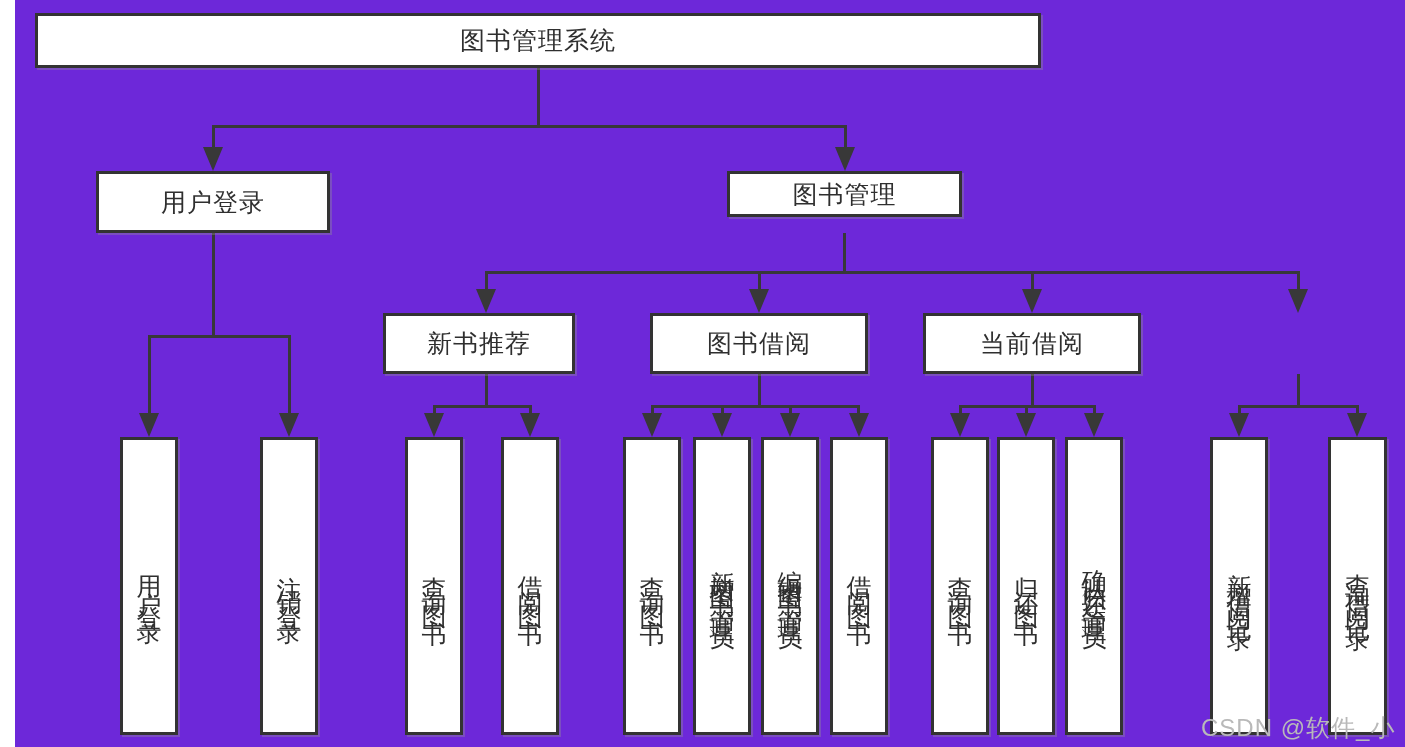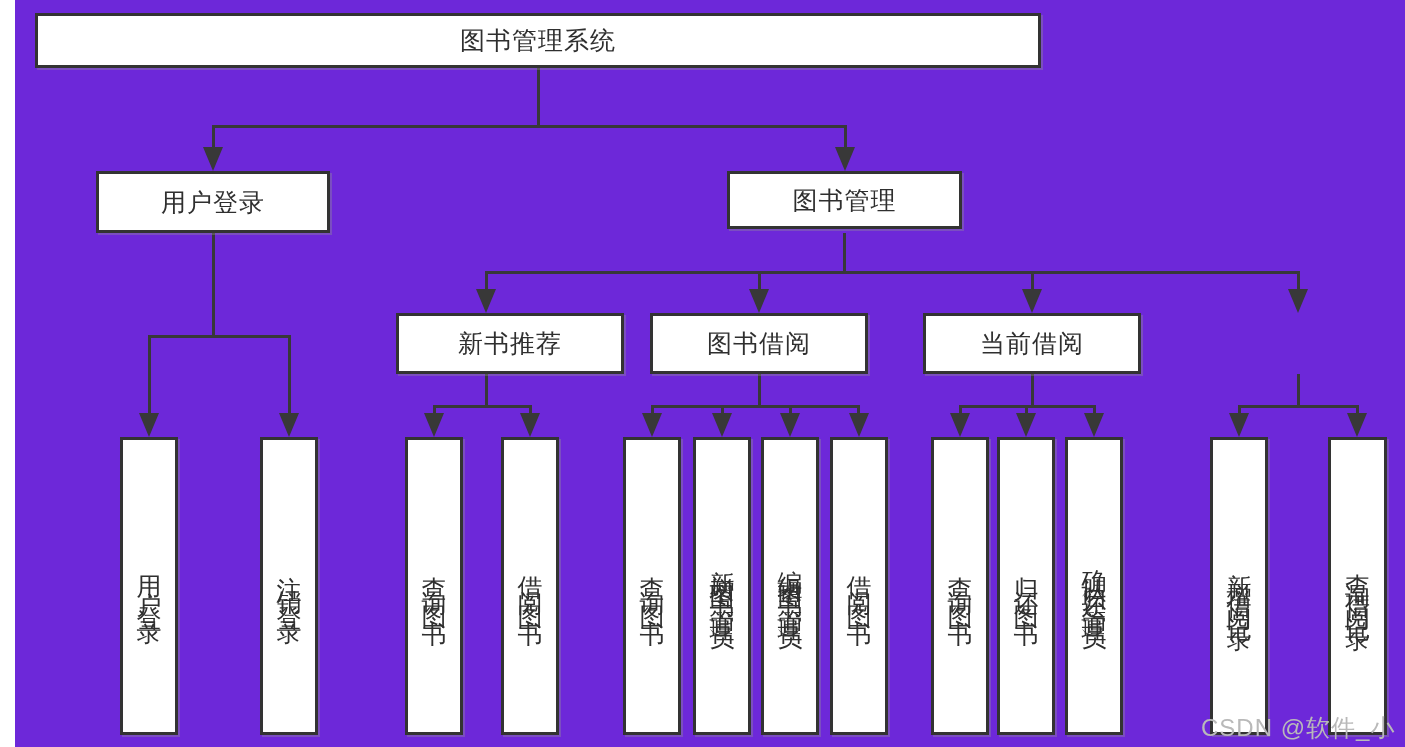--- a/index.html
+++ b/index.html
@@ -41,21 +41,21 @@
   <div class="vl" style="left:522px;top:68px;height:59px;"></div>
   <div class="hl" style="left:197px;top:125px;width:635px;"></div>
   <div class="vl" style="left:197px;top:125px;height:26px;"></div>
   <div class="vl" style="left:829px;top:125px;height:26px;"></div>
   <div class="arrow" style="left:188px;top:147px;"></div>
   <div class="arrow" style="left:820px;top:147px;"></div>
 
   <div class="box" style="left:81px;top:171px;width:234px;height:62px;">
     <span>用户登录</span>
   </div>
-  <div class="box" style="left:712px;top:171px;width:235px;height:58px;">
+  <div class="box" style="left:712px;top:171px;width:235px;height:46px;">
     <span>图书管理</span>
   </div>
 
   <div class="vl" style="left:197px;top:233px;height:104px;"></div>
   <div class="hl" style="left:133px;top:335px;width:143px;"></div>
   <div class="vl" style="left:133px;top:335px;height:82px;"></div>
   <div class="vl" style="left:273px;top:335px;height:82px;"></div>
   <div class="arrow" style="left:124px;top:413px;"></div>
   <div class="arrow" style="left:264px;top:413px;"></div>
 
@@ -63,21 +63,21 @@
   <div class="hl" style="left:470px;top:271px;width:814px;"></div>
   <div class="vl" style="left:470px;top:271px;height:22px;"></div>
   <div class="vl" style="left:743px;top:271px;height:22px;"></div>
   <div class="vl" style="left:1016px;top:271px;height:22px;"></div>
   <div class="vl" style="left:1282px;top:271px;height:22px;"></div>
   <div class="arrow" style="left:461px;top:289px;"></div>
   <div class="arrow" style="left:734px;top:289px;"></div>
   <div class="arrow" style="left:1007px;top:289px;"></div>
   <div class="arrow" style="left:1273px;top:289px;"></div>
 
-  <div class="box" style="left:381px;top:313px;width:228px;height:61px;">
+  <div class="box" style="left:368px;top:313px;width:192px;height:61px;">
     <span>新书推荐</span>
   </div>
   <div class="box" style="left:635px;top:313px;width:218px;height:61px;">
     <span>图书借阅</span>
   </div>
   <div class="box" style="left:908px;top:313px;width:218px;height:61px;">
     <span>当前借阅</span>
   </div>
 
   <div class="vl" style="left:470px;top:374px;height:33px;"></div>

